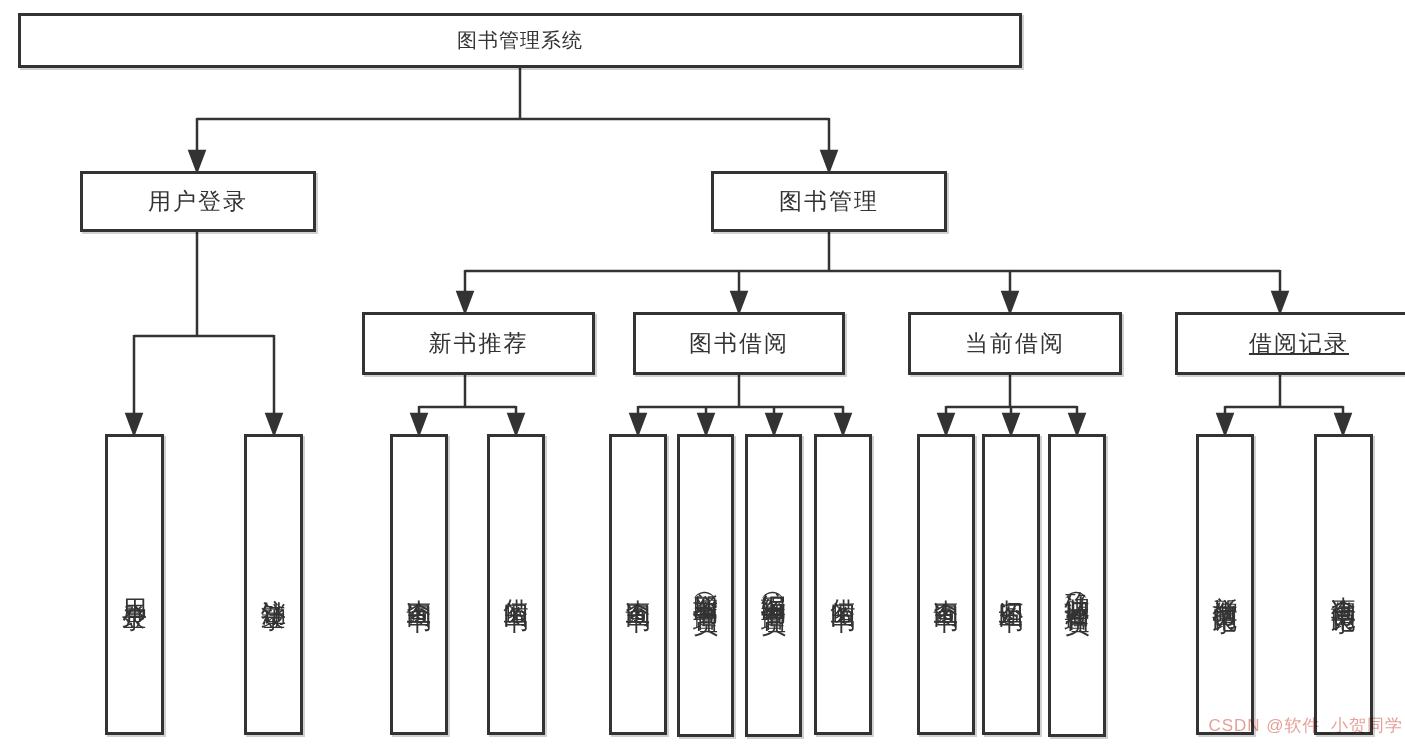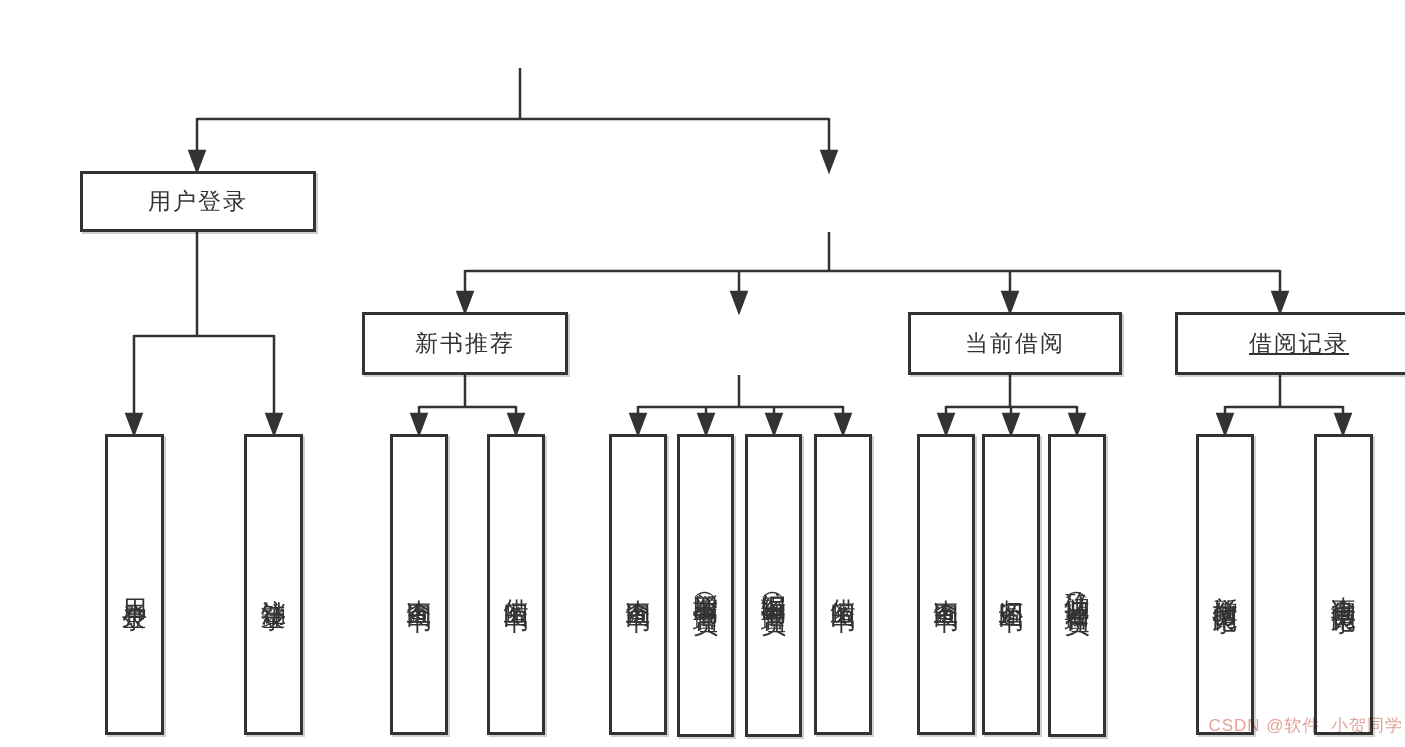--- a/index.html
+++ b/index.html
@@ -135,24 +135,27 @@
         <line x1="1280" y1="375" x2="1280" y2="407"></line>
         <line x1="1225" y1="407" x2="1343" y2="407"></line>
         <line x1="1225" y1="406" x2="1225" y2="417"></line>
           <polygon points="1217.5,414 1232.5,414 1225,434"></polygon>
         <line x1="1343" y1="406" x2="1343" y2="417"></line>
           <polygon points="1335.5,414 1350.5,414 1343,434"></polygon>
       </g>
     </g>
   </svg>
 
+  <div class="node root" style="left:18px; top:13px; width:1004px; height:55px;">图书管理系统</div>
 
   <div class="node branch" style="left:80px; top:171px; width:236px; height:61px;">用户登录</div>
+  <div class="node branch" style="left:711px; top:171px; width:236px; height:61px;">图书管理</div>
 
-  <div class="node branch" style="left:362px; top:312px; width:206px; height:63px;">新书推荐</div>
+  <div class="node branch" style="left:362px; top:312px; width:233px; height:63px;">新书推荐</div>
+  <div class="node branch" style="left:633px; top:312px; width:212px; height:63px;">图书借阅</div>
   <div class="node branch" style="left:908px; top:312px; width:214px; height:63px;">当前借阅</div>
   <div class="node branch" style="left:1175px; top:312px; width:248px; height:63px;text-decoration:underline;">借阅记录</div>
 
   <div class="vnode" style="left:105px; top:434px; width:59px; height:301px;">用户登录</div>
   <div class="vnode" style="left:244px; top:434px; width:59px; height:301px;">注销登录</div>
 
   <div class="vnode" style="left:390px; top:434px; width:58px; height:301px;">查询图书</div>
   <div class="vnode" style="left:487px; top:434px; width:58px; height:301px;">借阅图书</div>
 
   <div class="vnode" style="left:609px; top:434px; width:58px; height:301px;">查询图书</div>

